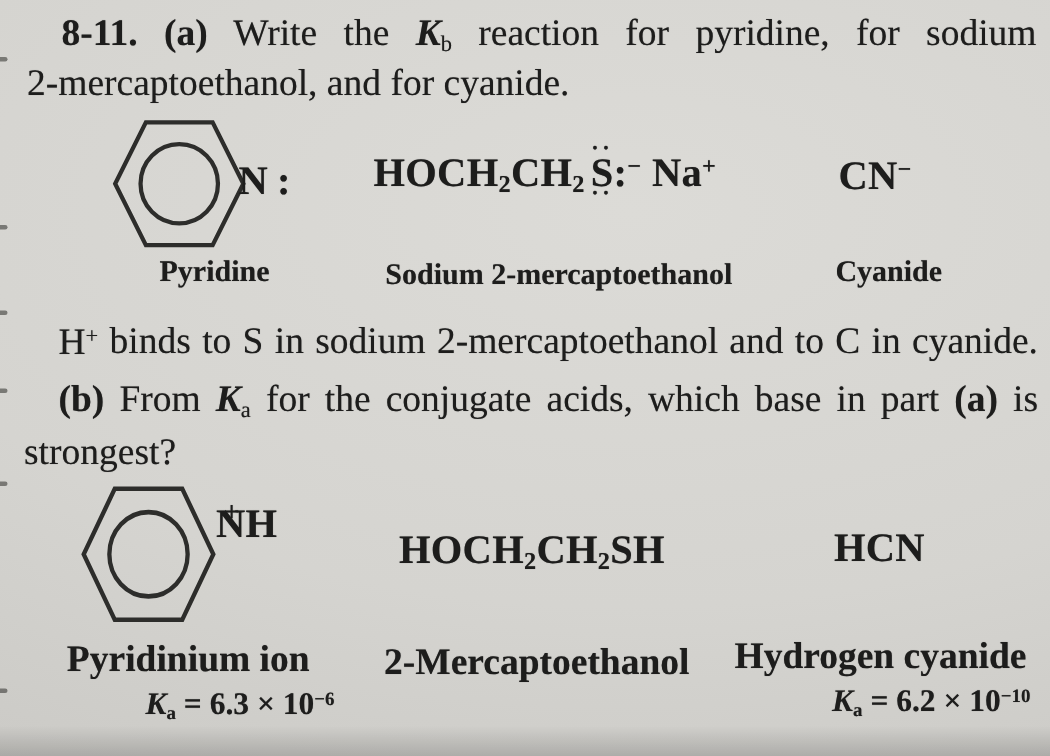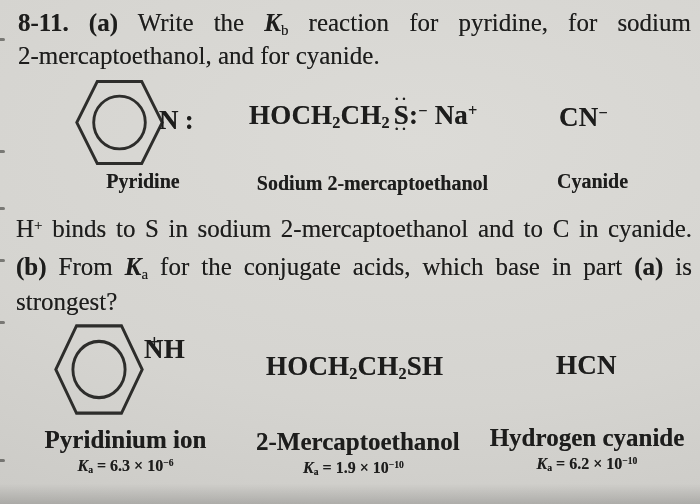--- a/index.html
+++ b/index.html
@@ -7,27 +7,27 @@
     position:relative;width:700px;height:504px;overflow:hidden;
     font-family:"Liberation Serif","DejaVu Serif",serif;
     color:#1d1d1c;
     background:
       linear-gradient(to bottom, rgba(0,0,0,0) 96%, rgba(0,0,0,0.16) 100%),
       radial-gradient(130% 95% at 60% 28%, #dcdbd7 0%, #d5d4d0 55%, #c8c7c3 100%);
     text-shadow:0 0 0.5px rgba(25,25,25,0.55);
   }
   .edge-mark{position:absolute;left:0;width:5px;height:3px;background:rgba(45,45,42,.55);border-radius:0 2px 2px 0;}
   .bodyline{position:absolute;font-size:25px;line-height:31px;white-space:nowrap;}
-  .just{white-space:normal;text-align:justify;text-align-last:justify;text-justify:inter-word;}
+  .just{white-space:normal;text-align:justify;text-align-last:justify;text-justify:inter-word;margin-left:23px;}
   .bodyline b{font-weight:700;}
   .formula{position:absolute;font-weight:700;font-size:27px;letter-spacing:.2px;white-space:nowrap;}
   .cap{position:absolute;font-weight:700;font-size:20px;text-align:center;white-space:nowrap;}
   .capcol{position:absolute;text-align:center;white-space:nowrap;}
   .capcol .capline{font-weight:700;font-size:25px;}
-  .capcol .kaline{font-weight:700;font-size:16px;margin-top:3px;}
+  .capcol .kaline{font-weight:700;font-size:21px;margin-top:3px;text-align:right;}
   .ki{font-style:italic;font-weight:700;}
   .sb{font-size:.6em;vertical-align:-0.25em;}
   .sp{font-size:.6em;vertical-align:.5em;}
   .lp{margin-left:6px;}
   .sdots{position:relative;display:inline-block;margin-left:4px;}
   .sdots .dt,.sdots .db{position:absolute;left:50%;transform:translateX(-50%);font-size:.55em;letter-spacing:.15em;line-height:1;}
   .sdots .dt{top:-0.52em;}
   .sdots .db{bottom:-0.42em;}
   svg.ring{position:absolute;}
 </style>
@@ -113,24 +113,20 @@
 
   <div class="capcol" style="left:28px;top:426px;width:195px">
     <div class="capline">Pyridinium ion</div>
     <div class="kaline">
       <span class="ki">K</span><span class="sb">a</span>
       <span>= 6.3 × 10</span><span class="sp">−6</span>
     </div>
   </div>
   <div class="capcol" style="left:256px;top:428px;width:195px">
     <div class="capline">2-Mercaptoethanol</div>
-    <div class="kaline">
-      <span class="ki">K</span><span class="sb">a</span>
-      <span>= 1.9 × 10</span><span class="sp">−10</span>
-    </div>
   </div>
   <div class="capcol" style="left:487px;top:424px;width:200px">
     <div class="capline">Hydrogen cyanide</div>
     <div class="kaline">
       <span class="ki">K</span><span class="sb">a</span>
       <span>= 6.2 × 10</span><span class="sp">−10</span>
     </div>
   </div>
 
 </div>

